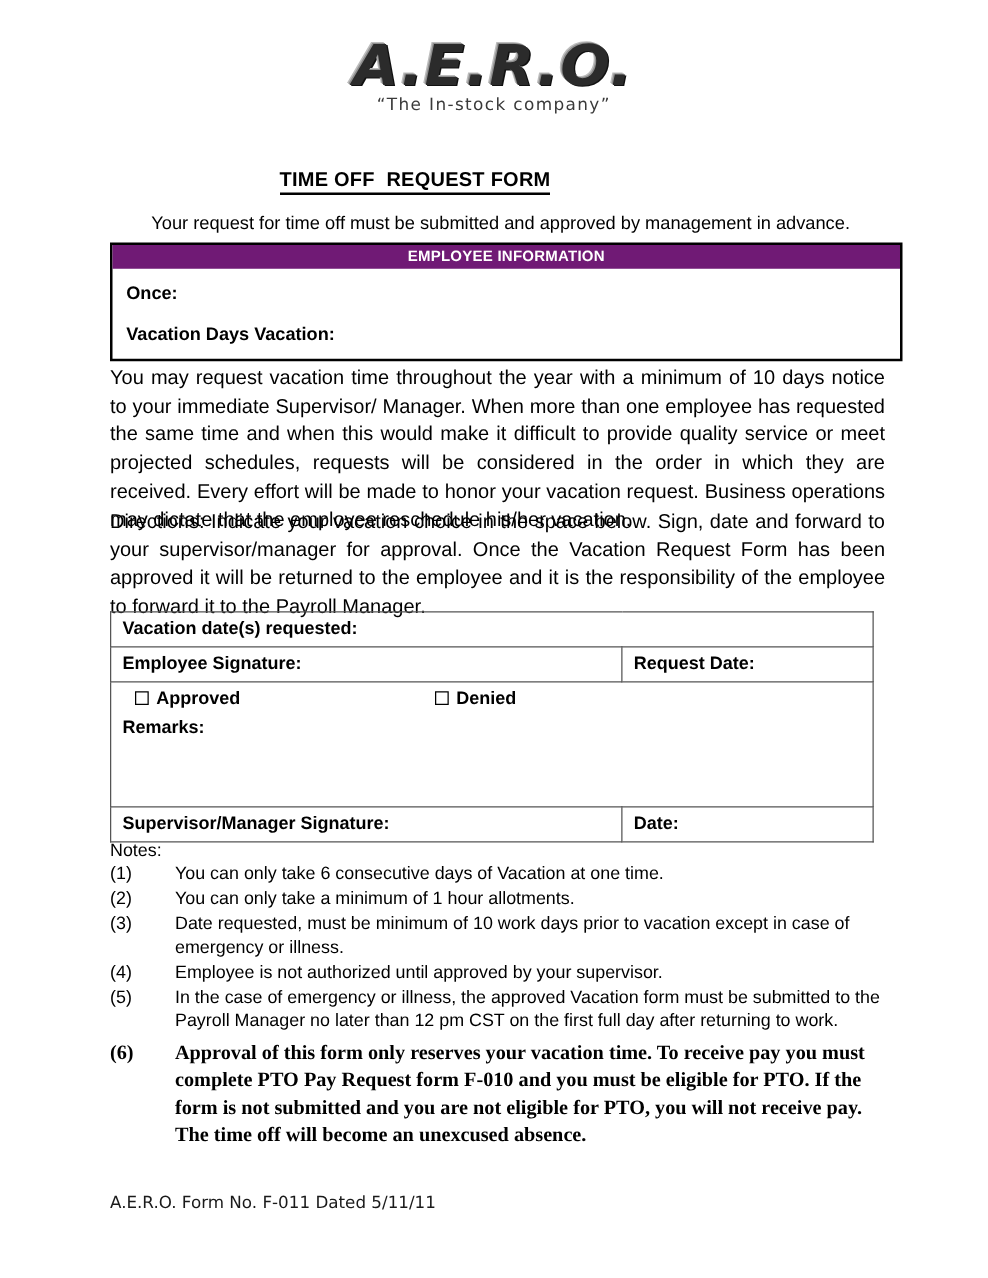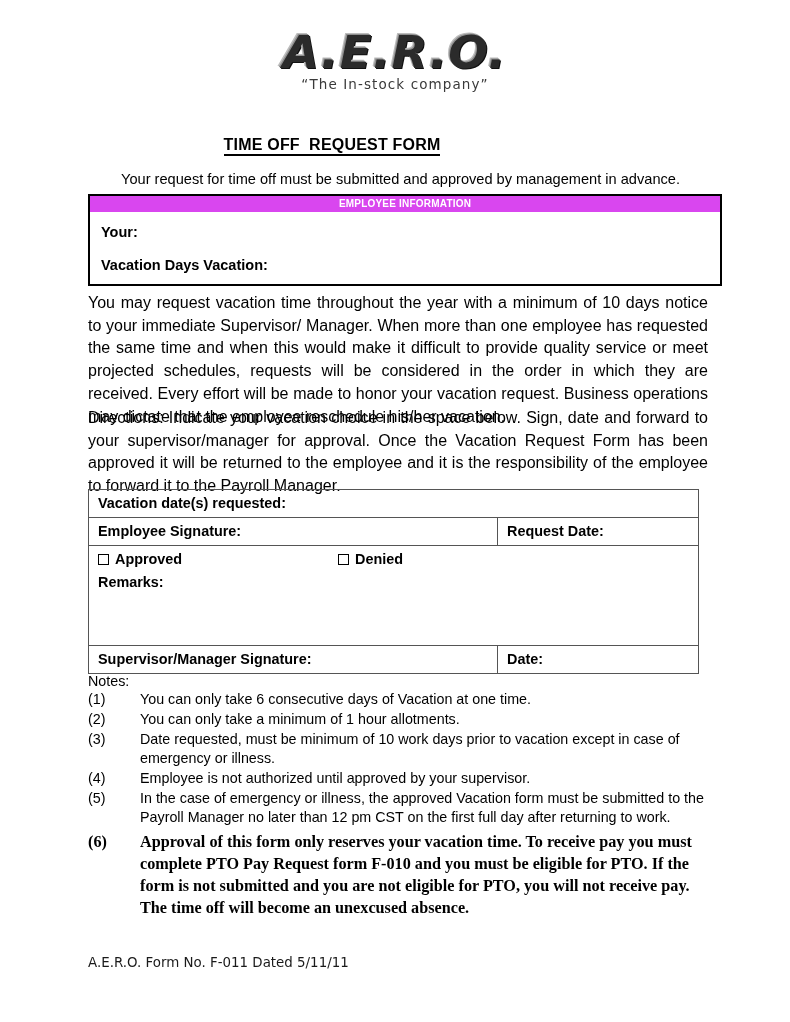--- a/index.html
+++ b/index.html
@@ -88,25 +88,25 @@
   .emp-box {
     position: absolute;
     left: 88px;
     top: 194px;
     width: 634px;
     border: 2px solid #000;
     box-sizing: border-box;
     background: #fff;
   }
   .emp-header {
-    background: #d946ef;
+    background: #701a75;
     color: #fff;
     text-align: center;
     font-weight: bold;
-    font-size: 10px;
+    font-size: 12px;
     padding: 2px 0 3px 0;
     letter-spacing: 0.2px;
   }
   .emp-body {
     padding: 8px 0 8px 11px;
   }
   .emp-field {
     font-weight: bold;
     font-size: 14.5px;
     padding: 4px 0 6px 0;
@@ -139,20 +139,21 @@
     border: 1.4px solid #555;
     font-weight: bold;
     font-size: 14.4px;
     padding: 5px 0 6px 9px;
     vertical-align: top;
   }
   .row-mid td { height: 88px; }
   .check-line {
     position: relative;
     height: 19px;
+    margin-left: 10px;
   }
   .chk {
     display: inline-block;
     width: 11px;
     height: 11px;
     border: 1.3px solid #000;
     box-sizing: border-box;
     vertical-align: -1px;
     margin-right: 6px;
     background: #fff;
@@ -215,21 +216,21 @@
 
   <div class="form-title">
     <span>TIME OFF  REQUEST FORM</span>
   </div>
 
   <div class="subtitle">Your request for time off must be submitted and approved by management in advance.</div>
 
   <div class="emp-box">
     <div class="emp-header">EMPLOYEE INFORMATION</div>
     <div class="emp-body">
-      <div class="emp-field">Your:</div>
+      <div class="emp-field">Once:</div>
       <div class="emp-field second">Vacation Days Vacation:</div>
     </div>
   </div>
 
   <div class="para para-1">You may request vacation time throughout the year with a minimum of 10 days notice to your immediate Supervisor/ Manager.  When more than one employee has requested the same time and when this would make it difficult to provide quality service or meet projected schedules, requests will be considered in the order in which they are received.  Every effort will be made to honor your vacation request.   Business operations may dictate that the employee reschedule his/her vacation.</div>
 
   <div class="para para-2">Directions:  Indicate your vacation choice in the space below.  Sign, date and forward to your supervisor/manager for approval.  Once the Vacation Request Form has been approved it will be returned to the employee and it is the responsibility of the employee to forward it to the Payroll Manager.</div>
 
   <table class="vac-table">
     <colgroup>

